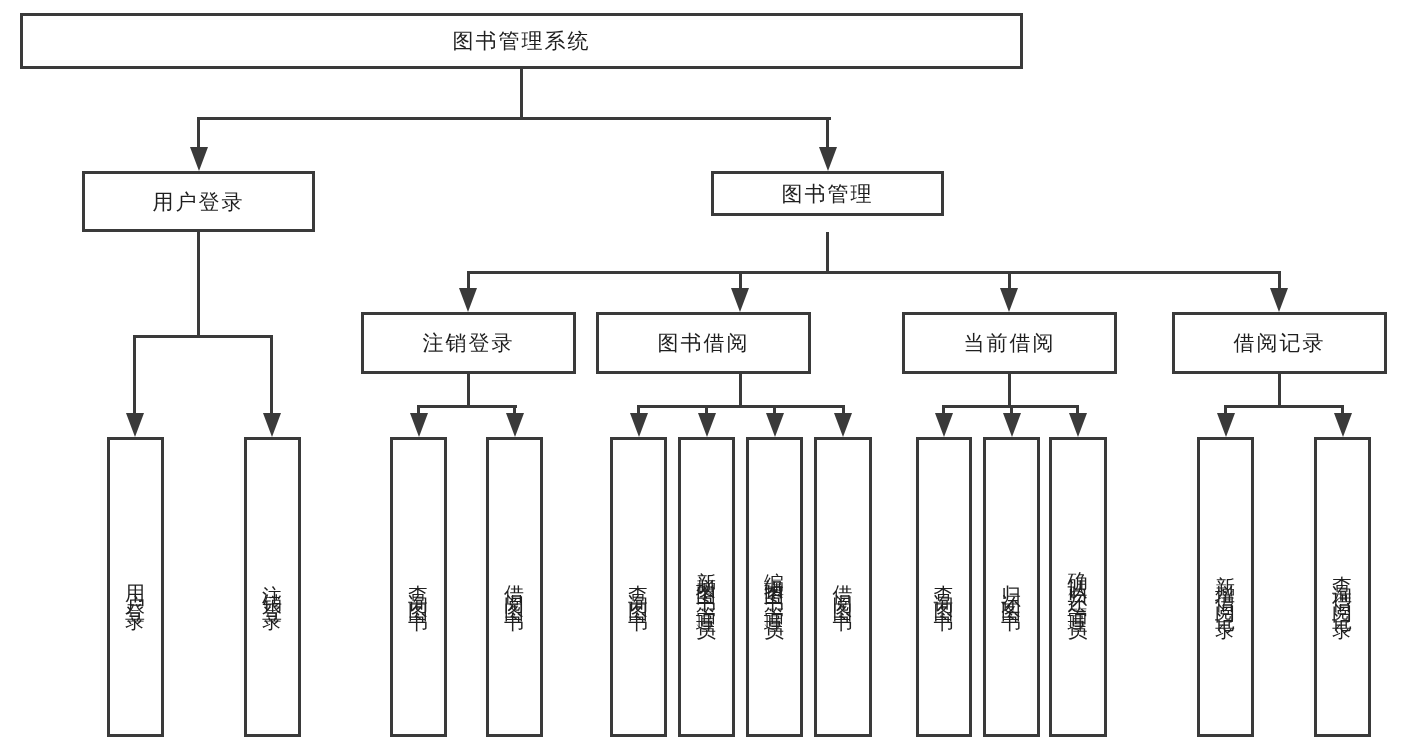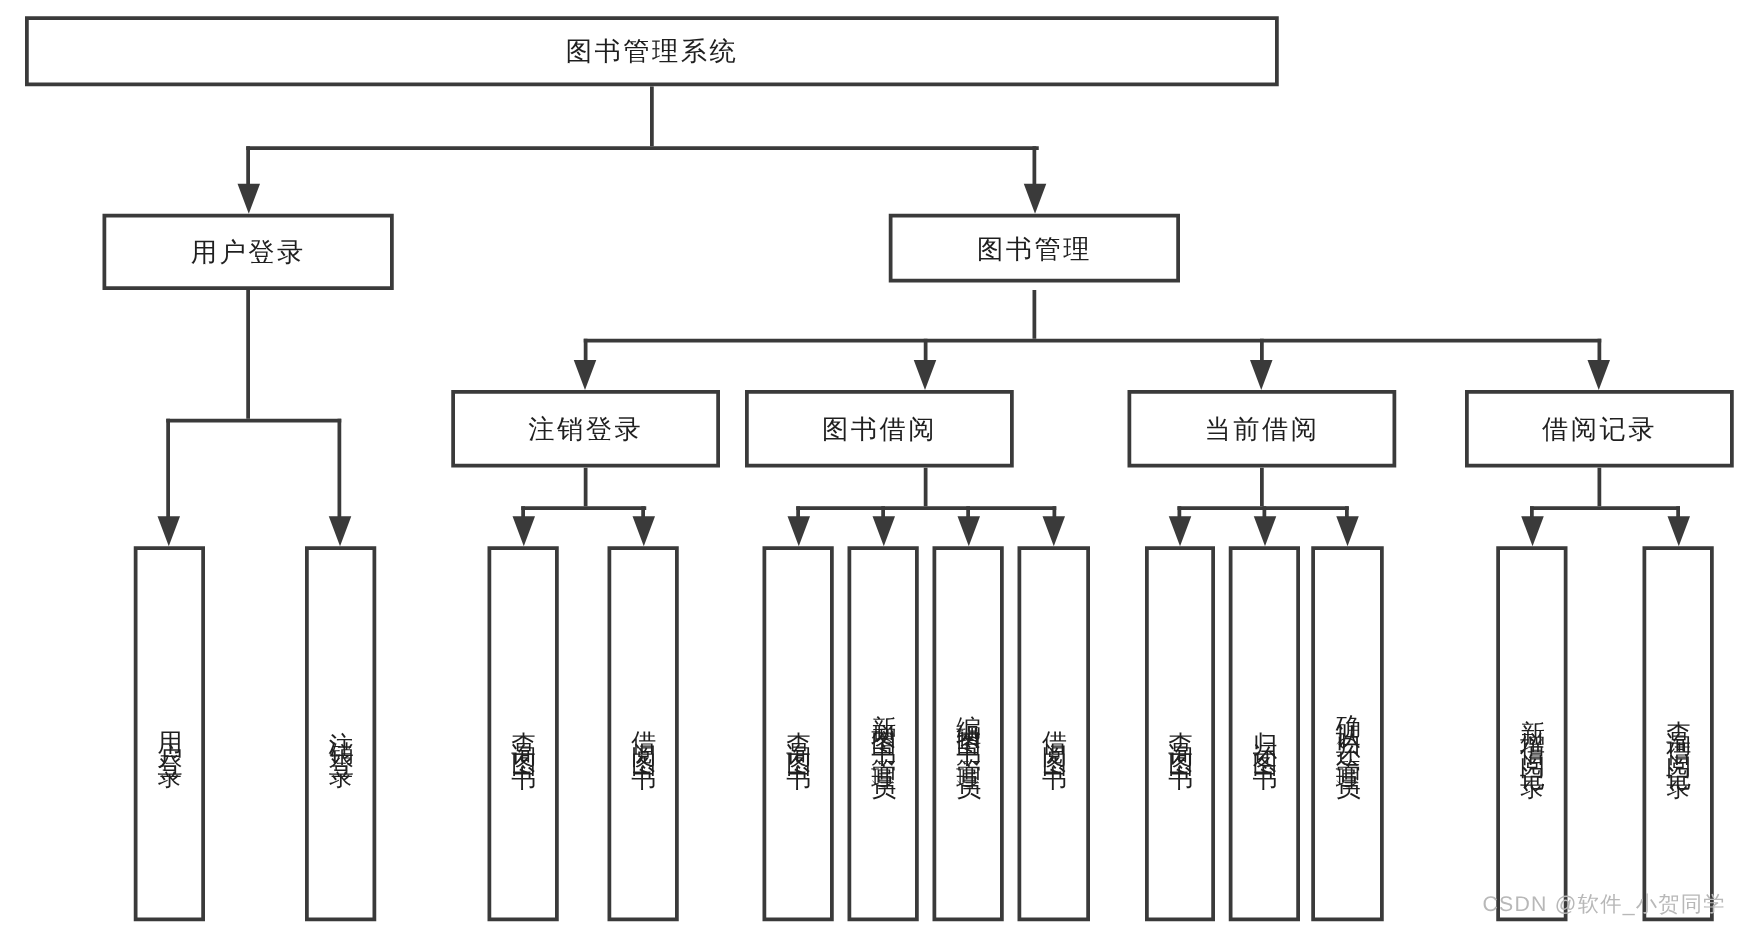--- a/index.html
+++ b/index.html
@@ -81,21 +81,21 @@
   <div class="vline" style="left:520px;top:69px;height:48px;"></div>
   <div class="hline" style="left:197px;top:117px;width:634px;"></div>
   <div class="vline" style="left:197px;top:117px;height:34px;"></div>
   <div class="arrow" style="left:190px;top:147px;"></div>
   <div class="vline" style="left:826px;top:117px;height:34px;"></div>
   <div class="arrow" style="left:819px;top:147px;"></div>
 
   <div class="box" style="left:82px;top:171px;width:233px;height:61px;">
     <span>用户登录</span>
   </div>
-  <div class="box" style="left:711px;top:171px;width:233px;height:55px;">
+  <div class="box" style="left:711px;top:171px;width:233px;height:45px;">
     <span>图书管理</span>
   </div>
 
   <div class="vline" style="left:197px;top:232px;height:103px;"></div>
   <div class="hline" style="left:133px;top:335px;width:140px;"></div>
   <div class="vline" style="left:133px;top:335px;height:82px;"></div>
   <div class="arrow" style="left:126px;top:413px;"></div>
   <div class="vline" style="left:270px;top:335px;height:82px;"></div>
   <div class="arrow" style="left:263px;top:413px;"></div>
 
@@ -194,15 +194,14 @@
     <span class="vtext long">确认归还（管理员）</span>
   </div>
 
   <div class="box vbox" style="left:1197px;top:437px;width:57px;height:300px;">
     <span class="vtext">新增借阅记录</span>
   </div>
   <div class="box vbox" style="left:1314px;top:437px;width:57px;height:300px;">
     <span class="vtext">查询借阅记录</span>
   </div>
 
-  <div class="watermark" style="left:1186px;top:712px;">CSDN @软件_小贺同学</div>
 
 </div>
 
 </body></html>

